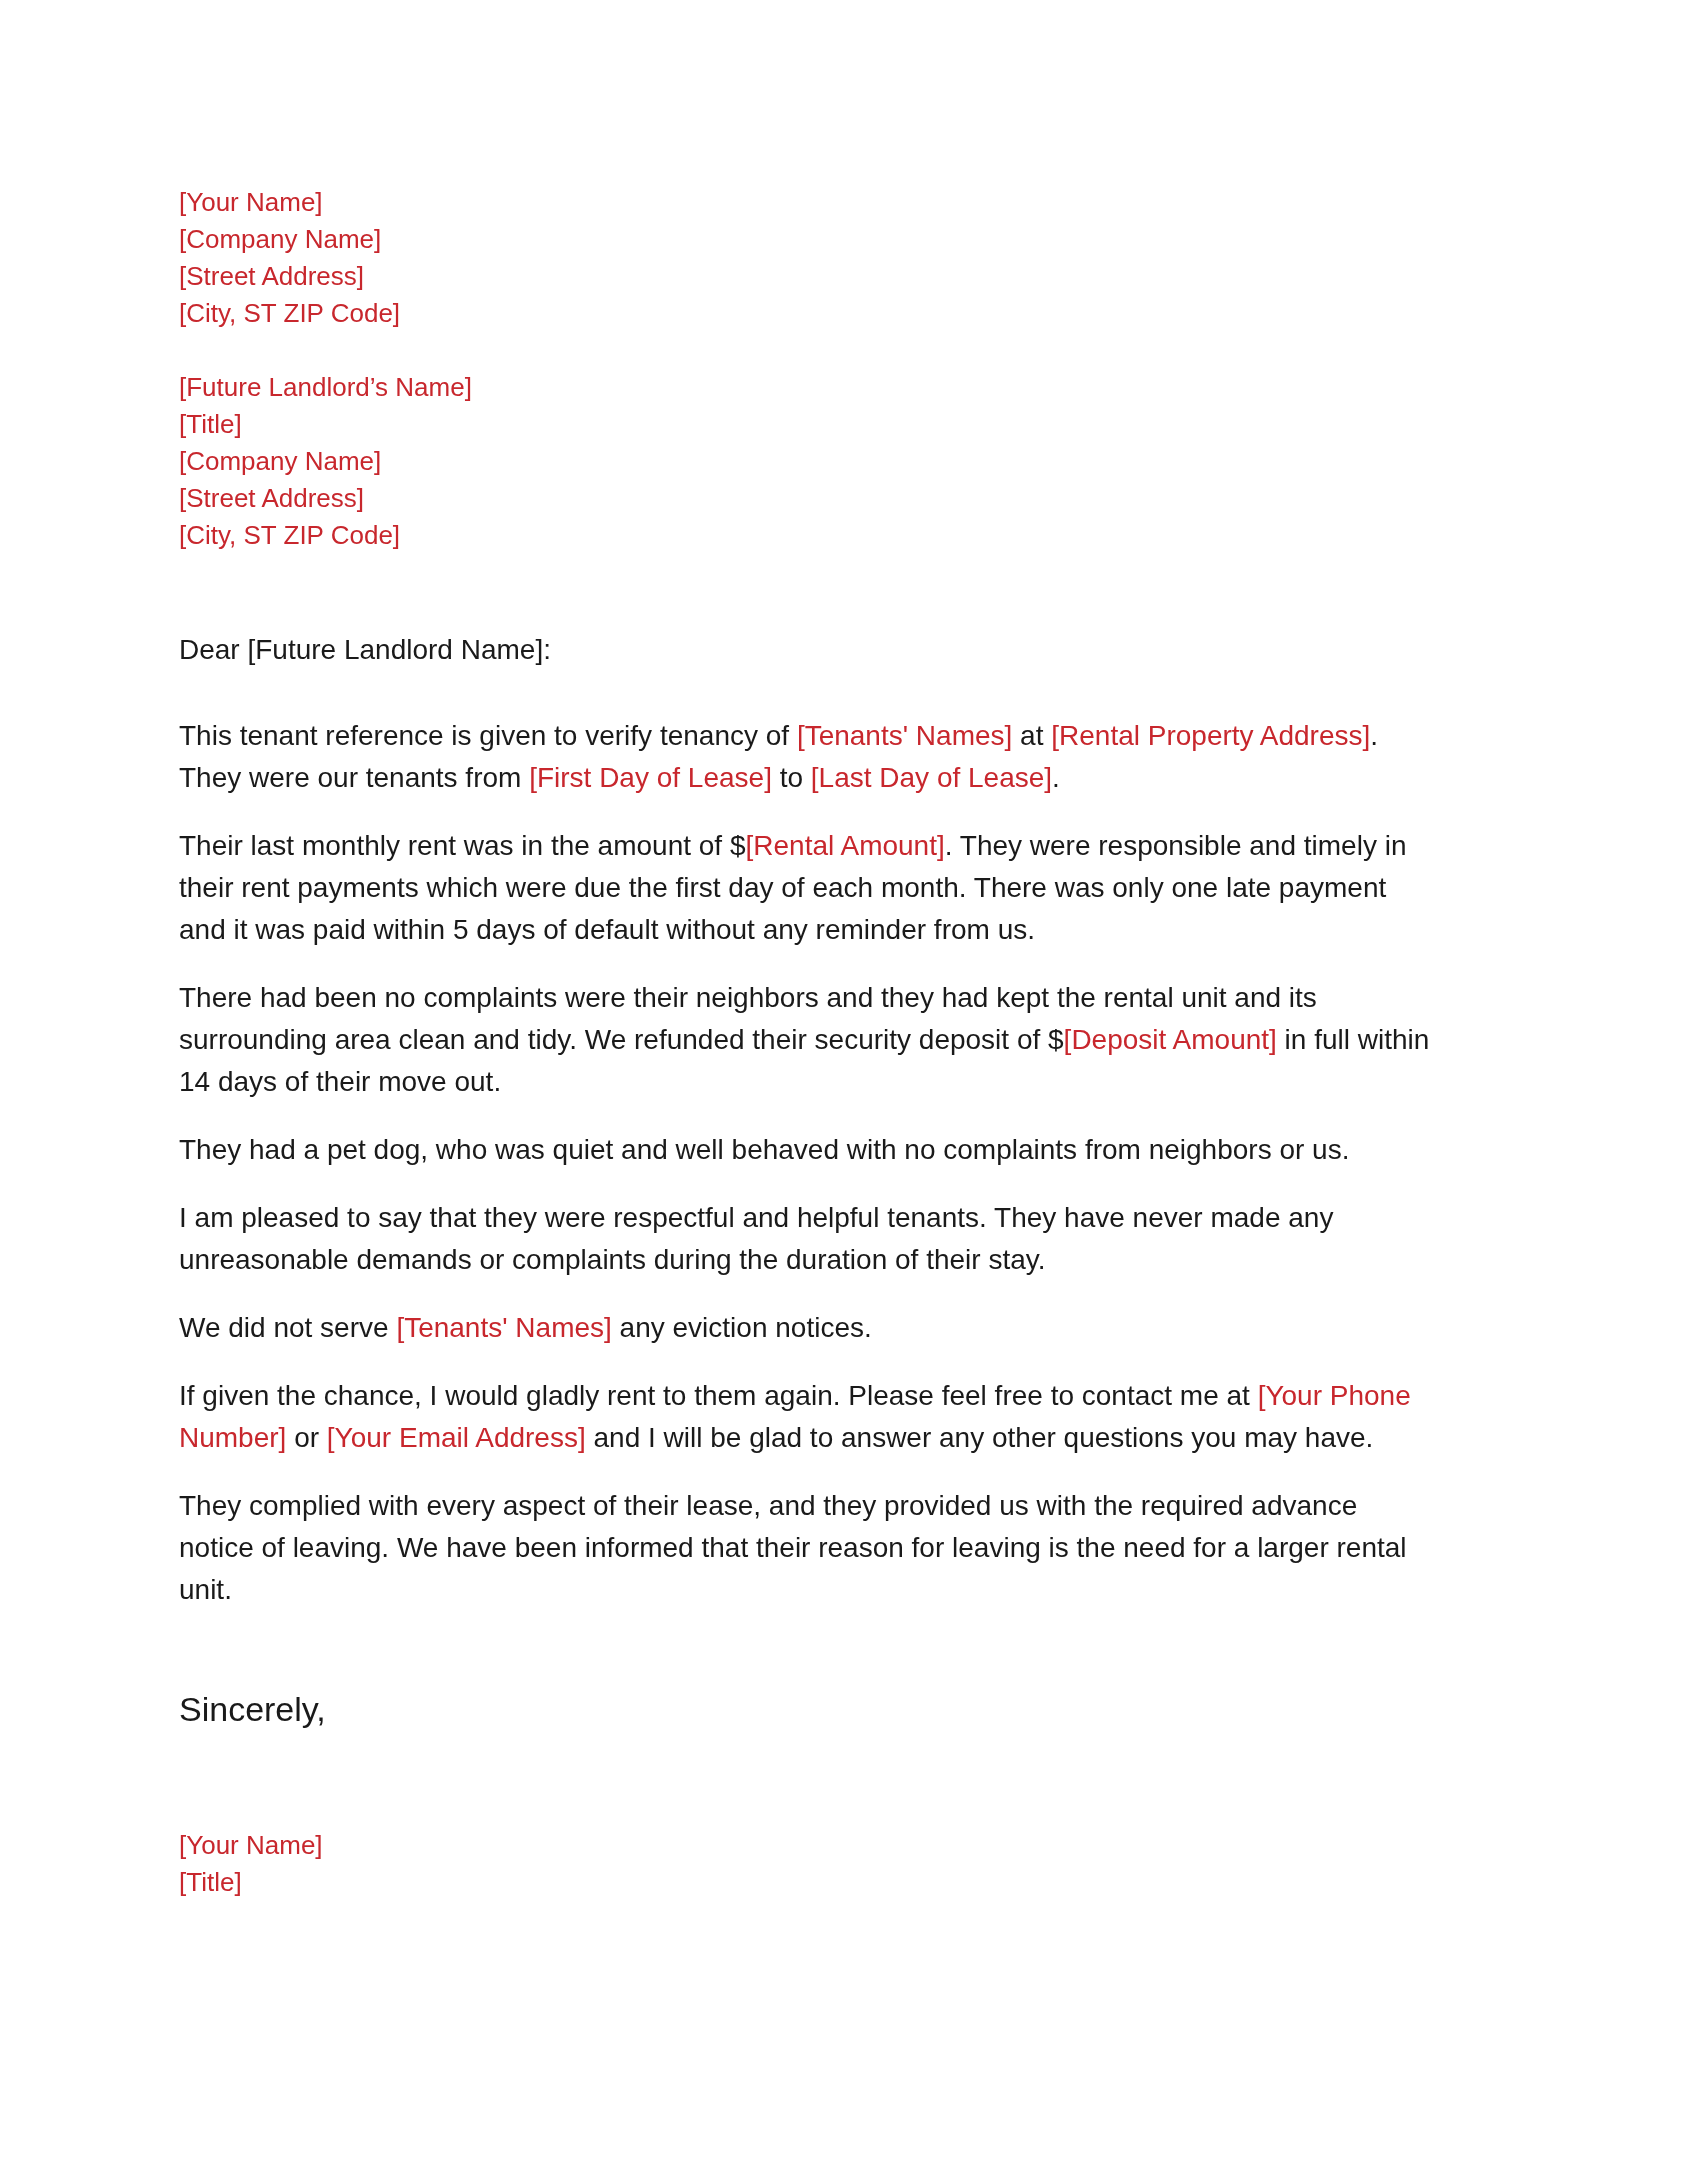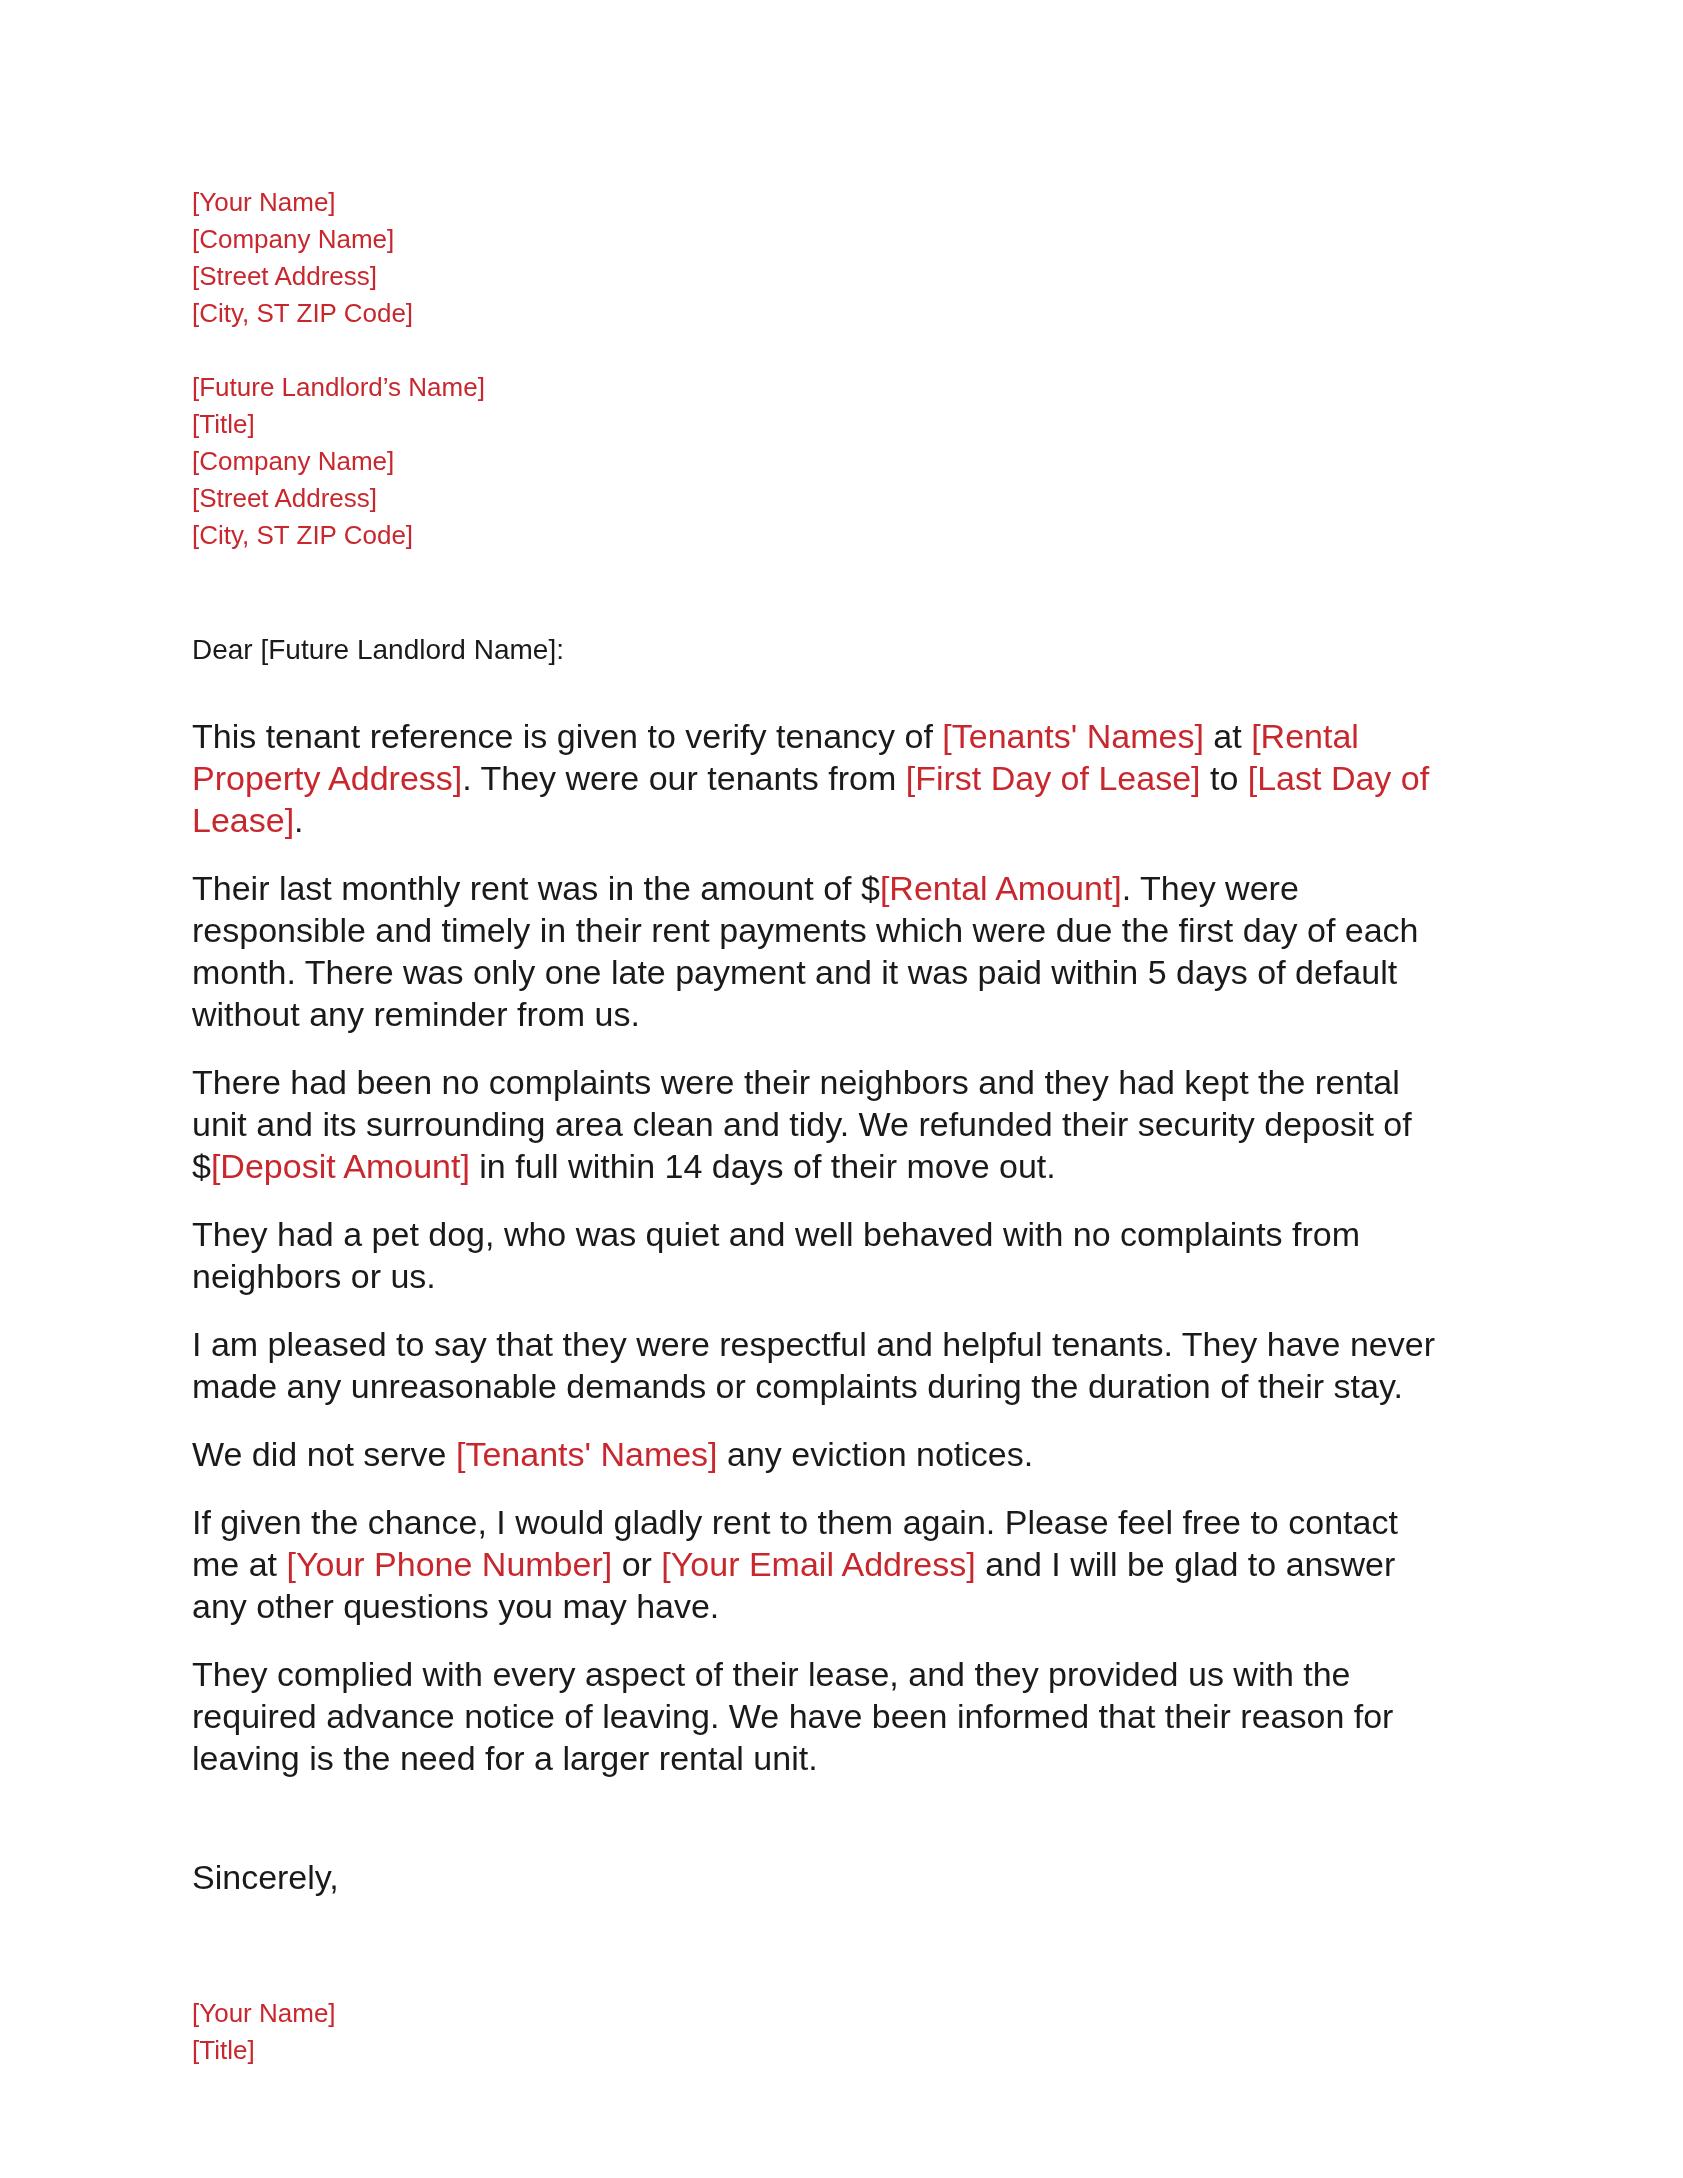--- a/index.html
+++ b/index.html
@@ -14,38 +14,38 @@
     position: relative;
     width: 1683px;
     height: 2178px;
     background: #ffffff;
     margin: 0 auto;
     overflow: hidden;
     box-sizing: border-box;
   }
   .letter {
     position: absolute;
-    left: 192px;
+    left: 179px;
     top: 184px;
     width: 1257px;
   }
   .addr-block {
     font-size: 26px;
     line-height: 37px;
     color: #C8272D;
     white-space: nowrap;
   }
   .addr-line {
     display: block;
   }
   .gap-sm { height: 37px; }
   .gap-salutation { height: 75px; }
   .para {
     margin: 0 0 26px 0;
-    font-size: 34px;
+    font-size: 28px;
     line-height: 42px;
     color: #1a1a1a;
   }
   .salutation {
     margin: 0 0 44px 0;
     font-size: 28px;
     line-height: 42px;
     color: #1a1a1a;
   }
   .ph {

